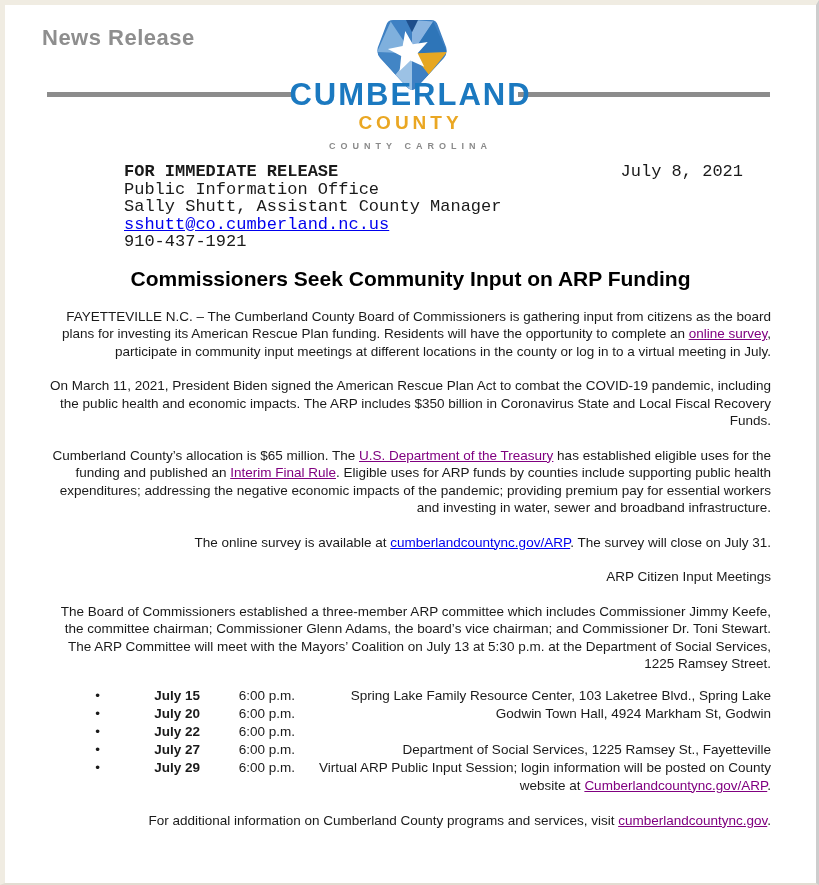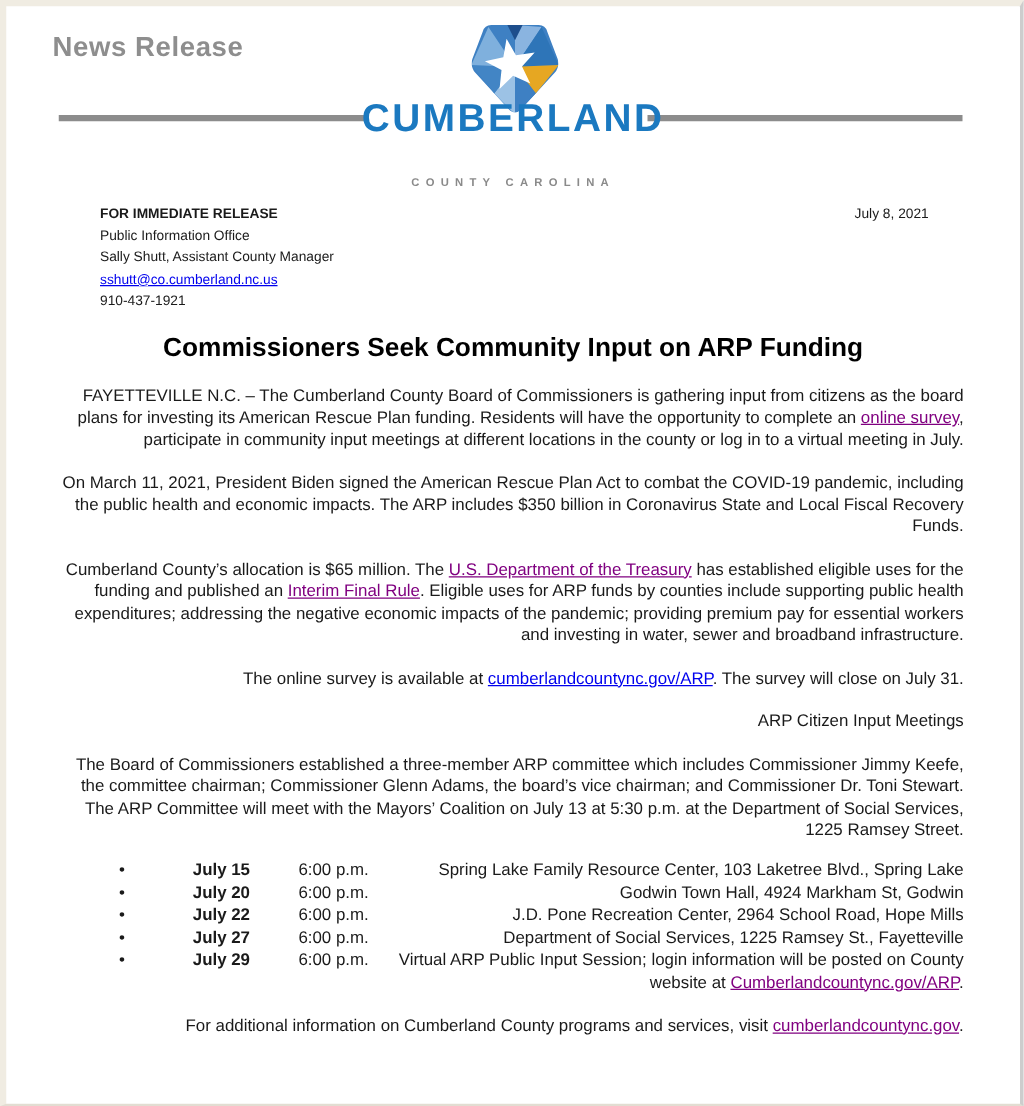--- a/index.html
+++ b/index.html
@@ -33,22 +33,22 @@
   .brand-county{
     position:absolute;left:0;right:0;top:107px;text-align:center;
     font-size:19px;font-weight:bold;letter-spacing:4px;
   }
   .brand-nc{
     position:absolute;left:0;right:0;top:136px;text-align:center;
     font-size:9px;font-weight:bold;letter-spacing:5px;color:#8a8a8a;
   }
   
   .release-info{
-    margin:6px 73px 0 75px;
-    font-size:11px;line-height:17.5px;
+    margin:6px 73px 0 119px;
+    font-size:17px;line-height:17.5px;font-family:Liberation Mono, monospace;
   }
   .ri-row1{display:flex;justify-content:space-between;}
   .ri-bold{font-weight:bold;}
   
   .lnk{text-decoration:underline;cursor:pointer;}
   .lnk-blue{color:#0000EE;}
   .lnk-purple{color:#800080;}
   
   .headline{
     margin-top:16px;text-align:center;
@@ -96,20 +96,21 @@
         <polygon points="50,48 4,46 22,6" fill="#7FB0DD"></polygon>
         <polygon points="42,4 58,4 50,20" fill="#1E4E8C"></polygon>
         <polygon points="41.1,18.4 37.7,38.0 18.3,42.1 35.8,51.4 33.7,71.2 48.0,57.3 66.1,65.4 57.4,47.6 70.7,32.9 51.0,35.7" fill="#ffffff"></polygon>
       </g>
     </svg>
 
     <div class="bar bar-left"></div>
     <div class="bar bar-right"></div>
 
     <div class="brand-name" style="color:#1B79C0">CUMBERLAND</div>
+    <div class="brand-county" style="color:#EAA723">COUNTY</div>
     <div class="brand-nc">COUNTY CAROLINA</div>
   </div>
 
   <div class="release-info">
     <div class="ri-row1">
       <span class="ri-bold">FOR IMMEDIATE RELEASE</span>
       <span>July 8, 2021</span>
     </div>
     <div>Public Information Office</div>
     <div>Sally Shutt, Assistant County Manager</div>
@@ -143,21 +144,20 @@
       <div class="meeting-row">
         <span class="m-bullet">•</span>
         <span class="m-date">July 20</span>
         <span class="m-time">6:00 p.m.</span>
         <span class="m-loc">Godwin Town Hall, 4924 Markham St, Godwin</span>
       </div>
       <div class="meeting-row">
         <span class="m-bullet">•</span>
         <span class="m-date">July 22</span>
         <span class="m-time">6:00 p.m.</span>
-        <span class="m-loc">J.D. Pone Recreation Center, 2964 School Road, Hope Mills</span>
       </div>
       <div class="meeting-row">
         <span class="m-bullet">•</span>
         <span class="m-date">July 27</span>
         <span class="m-time">6:00 p.m.</span>
         <span class="m-loc">Department of Social Services, 1225 Ramsey St., Fayetteville</span>
       </div>
       <div class="meeting-row">
         <span class="m-bullet">•</span>
         <span class="m-date">July 29</span>

